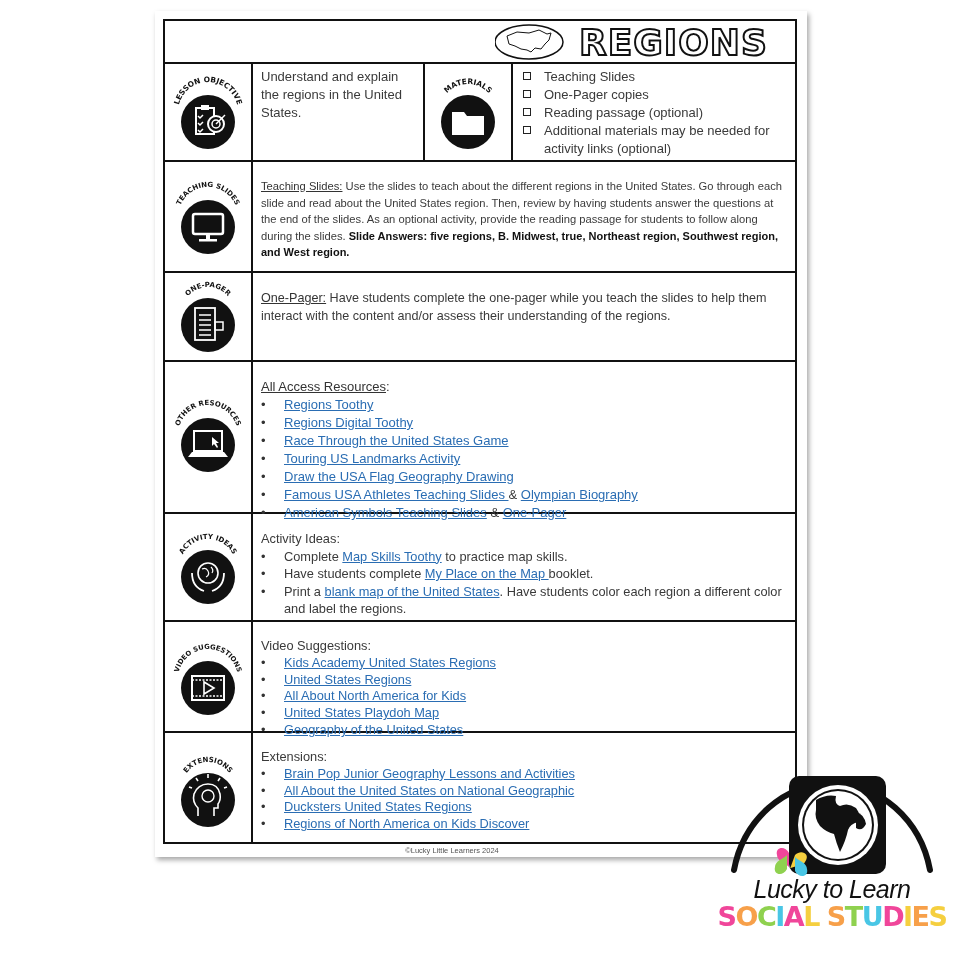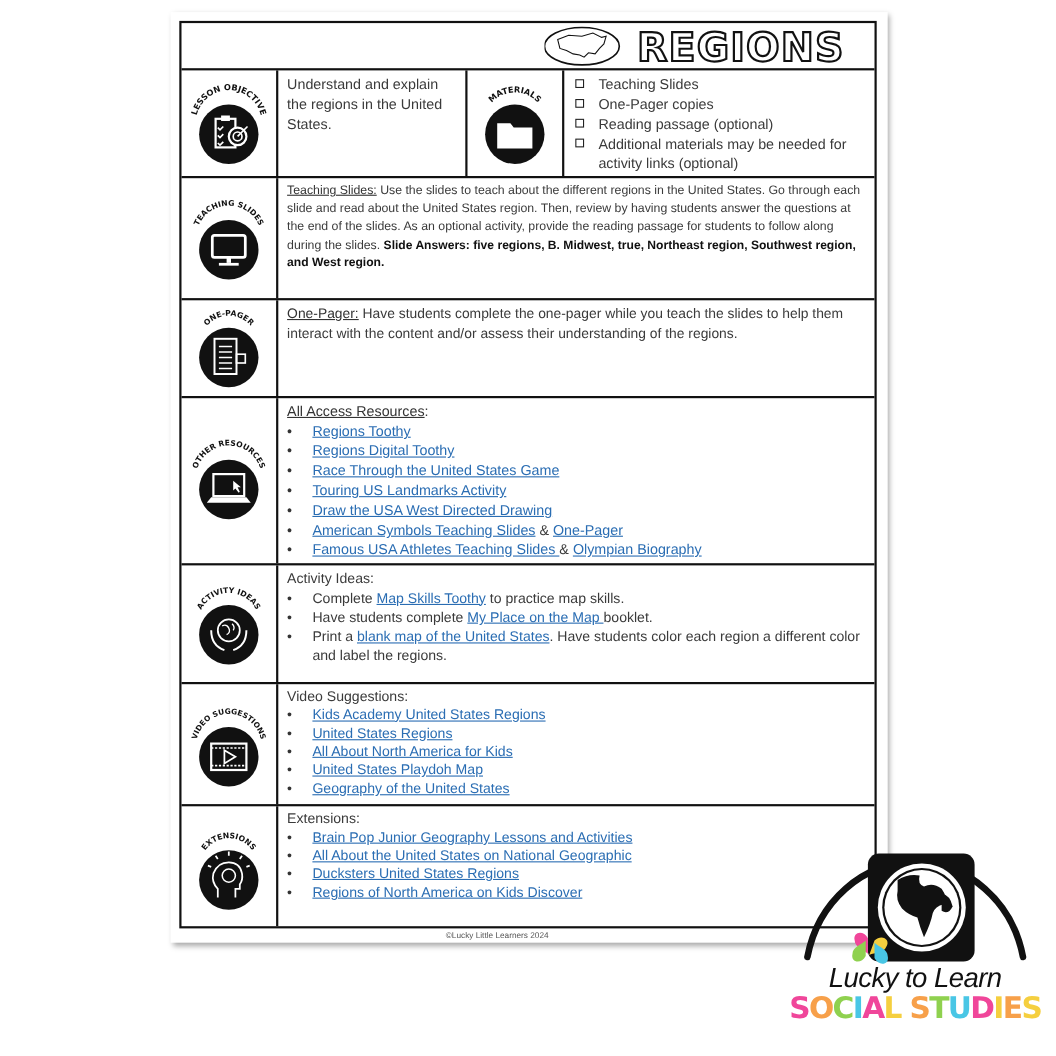--- a/index.html
+++ b/index.html
@@ -3,21 +3,21 @@
 <meta charset="utf-8">
 <style>
   html,body{margin:0;padding:0;}
   body{width:960px;height:960px;background:#ffffff;position:relative;overflow:hidden;font-family:"Liberation Sans",sans-serif;color:#333;}
   .paper{position:absolute;left:155px;top:11px;width:652px;height:846px;background:#fff;box-shadow:2px 3px 5px rgba(0,0,0,0.35);}
   .sheet{position:absolute;left:163px;top:19px;width:634px;border:2px solid #111;box-sizing:border-box;}
   .row{display:flex;border-bottom:2px solid #111;box-sizing:border-box;}
   .row:last-child{border-bottom:none;}
   .title-row{height:43px;align-items:center;justify-content:flex-end;}
   .icon-cell{width:88px;flex:none;border-right:2px solid #111;display:flex;align-items:center;justify-content:center;box-sizing:border-box;}
-  .content-cell{flex:1;padding:3px 8px;font-size:12.2px;line-height:17.5px;color:#3a3a3a;box-sizing:border-box;}
+  .content-cell{flex:1;padding:16px 8px;font-size:12.2px;line-height:17.5px;color:#3a3a3a;box-sizing:border-box;}
   .content-cell.small{font-size:11.2px;line-height:16.5px;}
   .badge{position:relative;width:80px;height:80px;}
   .badge svg{position:absolute;left:0;top:0;}
   ul{margin:0;padding:0 0 0 0;list-style:none;}
   li{position:relative;padding-left:23px;}
   li.bullet::before{content:"•";position:absolute;left:0;top:0;color:#333;}
   li.box::before{content:"";position:absolute;left:2px;top:4px;width:8px;height:8px;border:1.5px solid #222;box-sizing:border-box;}
   a{color:#2a6db3;text-decoration:underline;}
   .u{text-decoration:underline;color:#333;}
   .bold{color:#111;font-weight:bold;font-family:Liberation Sans, sans-serif;font-size:11px;}
@@ -137,23 +137,23 @@
         </svg>
       </div>
     </div>
     <div class="content-cell" style="font-size:13px;line-height:18px;">
       <div><span class="u">All Access Resources</span><span>:</span></div>
       <ul>
         <li class="bullet"><a href="#">Regions Toothy</a></li>
         <li class="bullet"><a href="#">Regions Digital Toothy</a></li>
         <li class="bullet"><a href="#">Race Through the United States Game</a></li>
         <li class="bullet"><a href="#">Touring US Landmarks Activity</a></li>
-        <li class="bullet"><a href="#">Draw the USA West Directed Drawing</a></li>
+        <li class="bullet"><a href="#">Draw the USA Flag Geography Drawing</a></li>
+        <li class="bullet"><a href="#">Famous USA Athletes Teaching Slides </a><span> &amp; </span><a href="#">Olympian Biography</a></li>
         <li class="bullet"><a href="#">American Symbols Teaching Slides</a><span> &amp; </span><a href="#">One-Pager</a></li>
-        <li class="bullet"><a href="#">Famous USA Athletes Teaching Slides </a><span> &amp; </span><a href="#">Olympian Biography</a></li>
       </ul>
     </div>
   </div>
 
   <div class="row" style="height:108px;">
     <div class="icon-cell">
       <div class="badge">
         <svg width="80" height="80" viewBox="0 0 80 80">
           <defs>
               <path id="arc6" d="M12,40 A28,28 0 0 1 68,40"></path>

